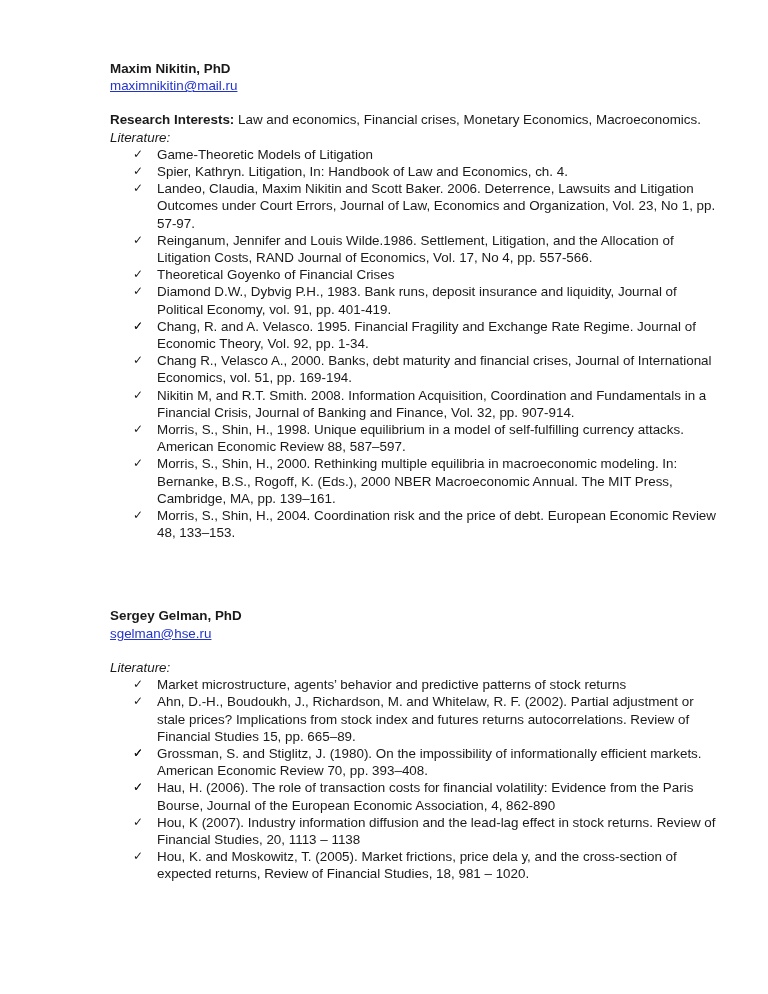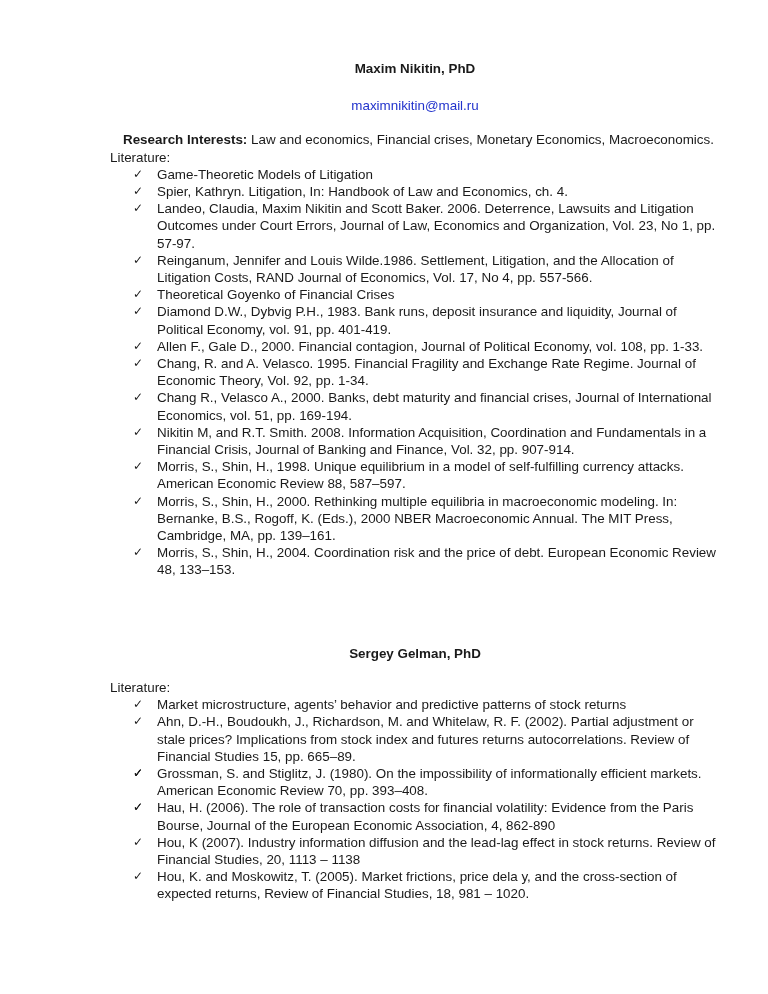--- a/index.html
+++ b/index.html
@@ -3,26 +3,26 @@
   <meta charset="utf-8">
   <style>
     html, body { margin: 0; padding: 0; background: #ffffff; }
     body {
       width: 768px; height: 994px; overflow: hidden;
       font-family: "Liberation Sans", "DejaVu Sans", sans-serif;
       font-size: 13.4px; line-height: 17.2px; color: #1a1a1a;
       position: relative;
     }
     .page { position: absolute; left: 110px; top: 60px; width: 610px; }
-    .person-head { text-align: center; }
+    .person-head { }
     .person-name { font-weight: bold; display: block; }
-    .person-email { color: #1a0dab; color: #2233cc; display: block; margin-top: 20px; }
+    .person-email { color: #1a0dab; color: #2233cc; text-decoration: underline; display: block; }
     .gap { height: 17px; }
-    .interests b { font-weight: bold; margin-left: 13px; }
-    .lit-label { display: block; }
+    .interests b { font-weight: bold; }
+    .lit-label { display: block; font-style: italic; }
     ul.lit { list-style: none; margin: 0; padding: 0; }
     ul.lit li { position: relative; padding-left: 47px; }
     ul.lit li .check {
       position: absolute; left: 23px; top: 0; font-size: 12px;
     }
     .section2 { margin-top: 66px; }
   </style>
 </head>
 <body>
 
@@ -36,33 +36,34 @@
     <div class="gap"></div>
     <div class="interests"><b>Research Interests:</b><span> Law and economics, Financial crises, Monetary Economics, Macroeconomics.</span></div>
     <span class="lit-label">Literature:</span>
     <ul class="lit">
       <li><span class="check">✓</span><span>Game-Theoretic Models of Litigation</span></li>
       <li><span class="check">✓</span><span>Spier, Kathryn. Litigation, In: Handbook of Law and Economics, ch. 4.</span></li>
       <li><span class="check">✓</span><span>Landeo, Claudia, Maxim Nikitin and Scott Baker. 2006. Deterrence, Lawsuits and Litigation Outcomes under Court Errors, Journal of Law, Economics and Organization, Vol. 23, No 1, pp. 57-97.</span></li>
       <li><span class="check">✓</span><span>Reinganum, Jennifer and Louis Wilde.1986. Settlement, Litigation, and the Allocation of Litigation Costs, RAND Journal of Economics, Vol. 17, No 4, pp. 557-566.</span></li>
       <li><span class="check">✓</span><span>Theoretical Goyenko of Financial Crises</span></li>
       <li><span class="check">✓</span><span>Diamond D.W., Dybvig P.H., 1983. Bank runs, deposit insurance and liquidity, Journal of Political Economy, vol. 91, pp. 401-419.</span></li>
-      <li><span class="check">✓</span><span>Allen F., Gale D., 2000. Financial contagion, Journal of Political Economy, vol. 108, pp. 1-33.</span></li>
+      <li><span class="check">✓</span></li>
       <li><span class="check">✓</span><span>Chang, R. and A. Velasco. 1995. Financial Fragility and Exchange Rate Regime. Journal of Economic Theory, Vol. 92, pp. 1-34.</span></li>
       <li><span class="check">✓</span><span>Chang R., Velasco A., 2000. Banks, debt maturity and financial crises, Journal of International Economics, vol. 51, pp. 169-194.</span></li>
       <li><span class="check">✓</span><span>Nikitin M, and R.T. Smith. 2008. Information Acquisition, Coordination and Fundamentals in a Financial Crisis, Journal of Banking and Finance, Vol. 32, pp. 907-914.</span></li>
       <li><span class="check">✓</span><span>Morris, S., Shin, H., 1998. Unique equilibrium in a model of self-fulfilling currency attacks. American Economic Review 88, 587–597.</span></li>
       <li><span class="check">✓</span><span>Morris, S., Shin, H., 2000. Rethinking multiple equilibria in macroeconomic modeling. In: Bernanke, B.S., Rogoff, K. (Eds.), 2000 NBER  Macroeconomic Annual. The MIT Press, Cambridge, MA, pp. 139–161.</span></li>
       <li><span class="check">✓</span><span>Morris, S., Shin, H., 2004. Coordination risk and the price of debt.  European Economic Review 48, 133–153.</span></li>
     </ul>
   </div>
 
   <div class="section section2">
     <div class="person-head">
       <span class="person-name">Sergey Gelman, PhD</span>
+      <a class="person-email">sgelman@hse.ru</a>
     </div>
     <div class="gap"></div>
     <span class="lit-label">Literature:</span>
     <ul class="lit">
       <li><span class="check">✓</span><span>Market microstructure, agents’ behavior and predictive patterns of stock returns</span></li>
       <li><span class="check">✓</span><span>Ahn, D.-H., Boudoukh, J., Richardson, M. and Whitelaw, R. F. (2002). Partial adjustment or stale prices? Implications from stock index and futures returns autocorrelations. Review of Financial Studies 15, pp. 665–89.</span></li>
       <li><span class="check">✓</span></li>
       <li><span class="check">✓</span></li>
       <li><span class="check">✓</span><span>Grossman, S. and Stiglitz, J. (1980). On the impossibility of informationally efficient markets. American Economic Review 70, pp. 393–408.</span></li>
       <li><span class="check">✓</span></li>

